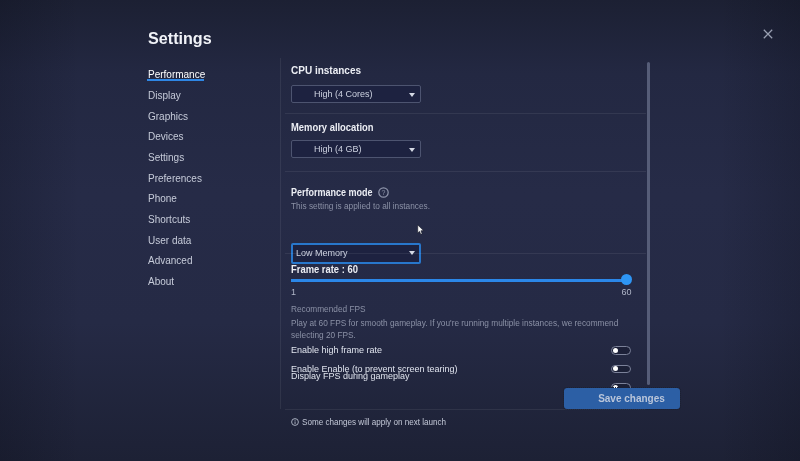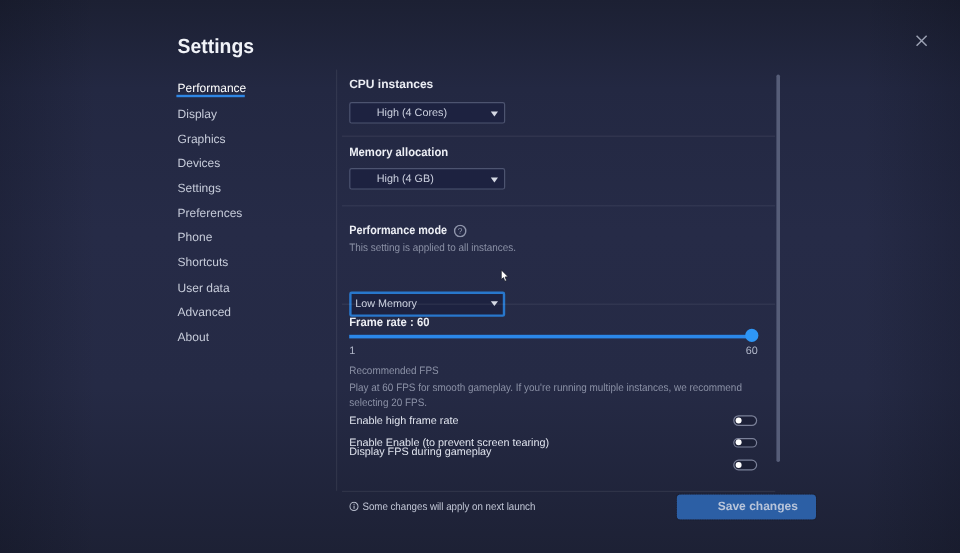--- a/index.html
+++ b/index.html
@@ -22,21 +22,21 @@
   .hint{left:291px;font-size:9px;color:#8b91a6;line-height:11.7px;transform:scaleX(0.92);transform-origin:0 0;}
   .dd{box-sizing:border-box;left:291px;width:130px;height:18px;background:#1d2240;border:1px solid #4d5470;border-radius:2px;
       font-size:9px;color:#cdd2e0;line-height:16.5px;padding-left:22px;}
   .dd .caret{position:absolute;right:5px;top:6.5px;width:0;height:0;border-left:3.5px solid transparent;border-right:3.5px solid transparent;border-top:4.5px solid #d5d9e4;}
   .ddfocus{border:2px solid #2877cc;height:21.5px;line-height:16px;padding-left:3px;margin-top:24px;}
   .ddfocus .caret{right:4px;top:6px;}
   .toglabel{left:291px;font-size:9px;color:#e0e4ee;line-height:9px;text-align:right;}
   .toggle{left:611px;width:18px;height:6.5px;border:1px solid #7b8199;border-radius:5px;background:rgba(12,16,34,0.3);}
   .toggle .knob{position:absolute;left:1px;top:0.6px;width:5.4px;height:5.4px;border-radius:50%;background:#ffffff;}
   .scrollbar{left:647px;top:62px;width:3px;height:323px;background:#565d78;border-radius:2px;}
-  .btn{left:563.5px;top:412px;width:96px;height:21px;background:#2c5fa5;border-radius:3px;outline:1px dotted #1b2032;outline-offset:0px;
+  .btn{left:563.5px;top:388px;width:96px;height:21px;background:#2c5fa5;border-radius:3px;outline:1px dotted #1b2032;outline-offset:0px;
        font-size:10px;font-weight:700;color:#b9c5da;text-align:center;line-height:21px;padding-left:20px;}
 </style>
 </head>
 <body>
   <div class="abs title">Settings</div>
   <svg class="abs" style="left:762.6px;top:28.6px" width="10" height="10" viewBox="0 0 10 10">
     <path d="M0.8,0.8 L9.2,9.2 M9.2,0.8 L0.8,9.2" stroke="#9aa0b2" stroke-width="1.25" fill="none"></path>
   </svg>
 
   <div class="abs nav">

